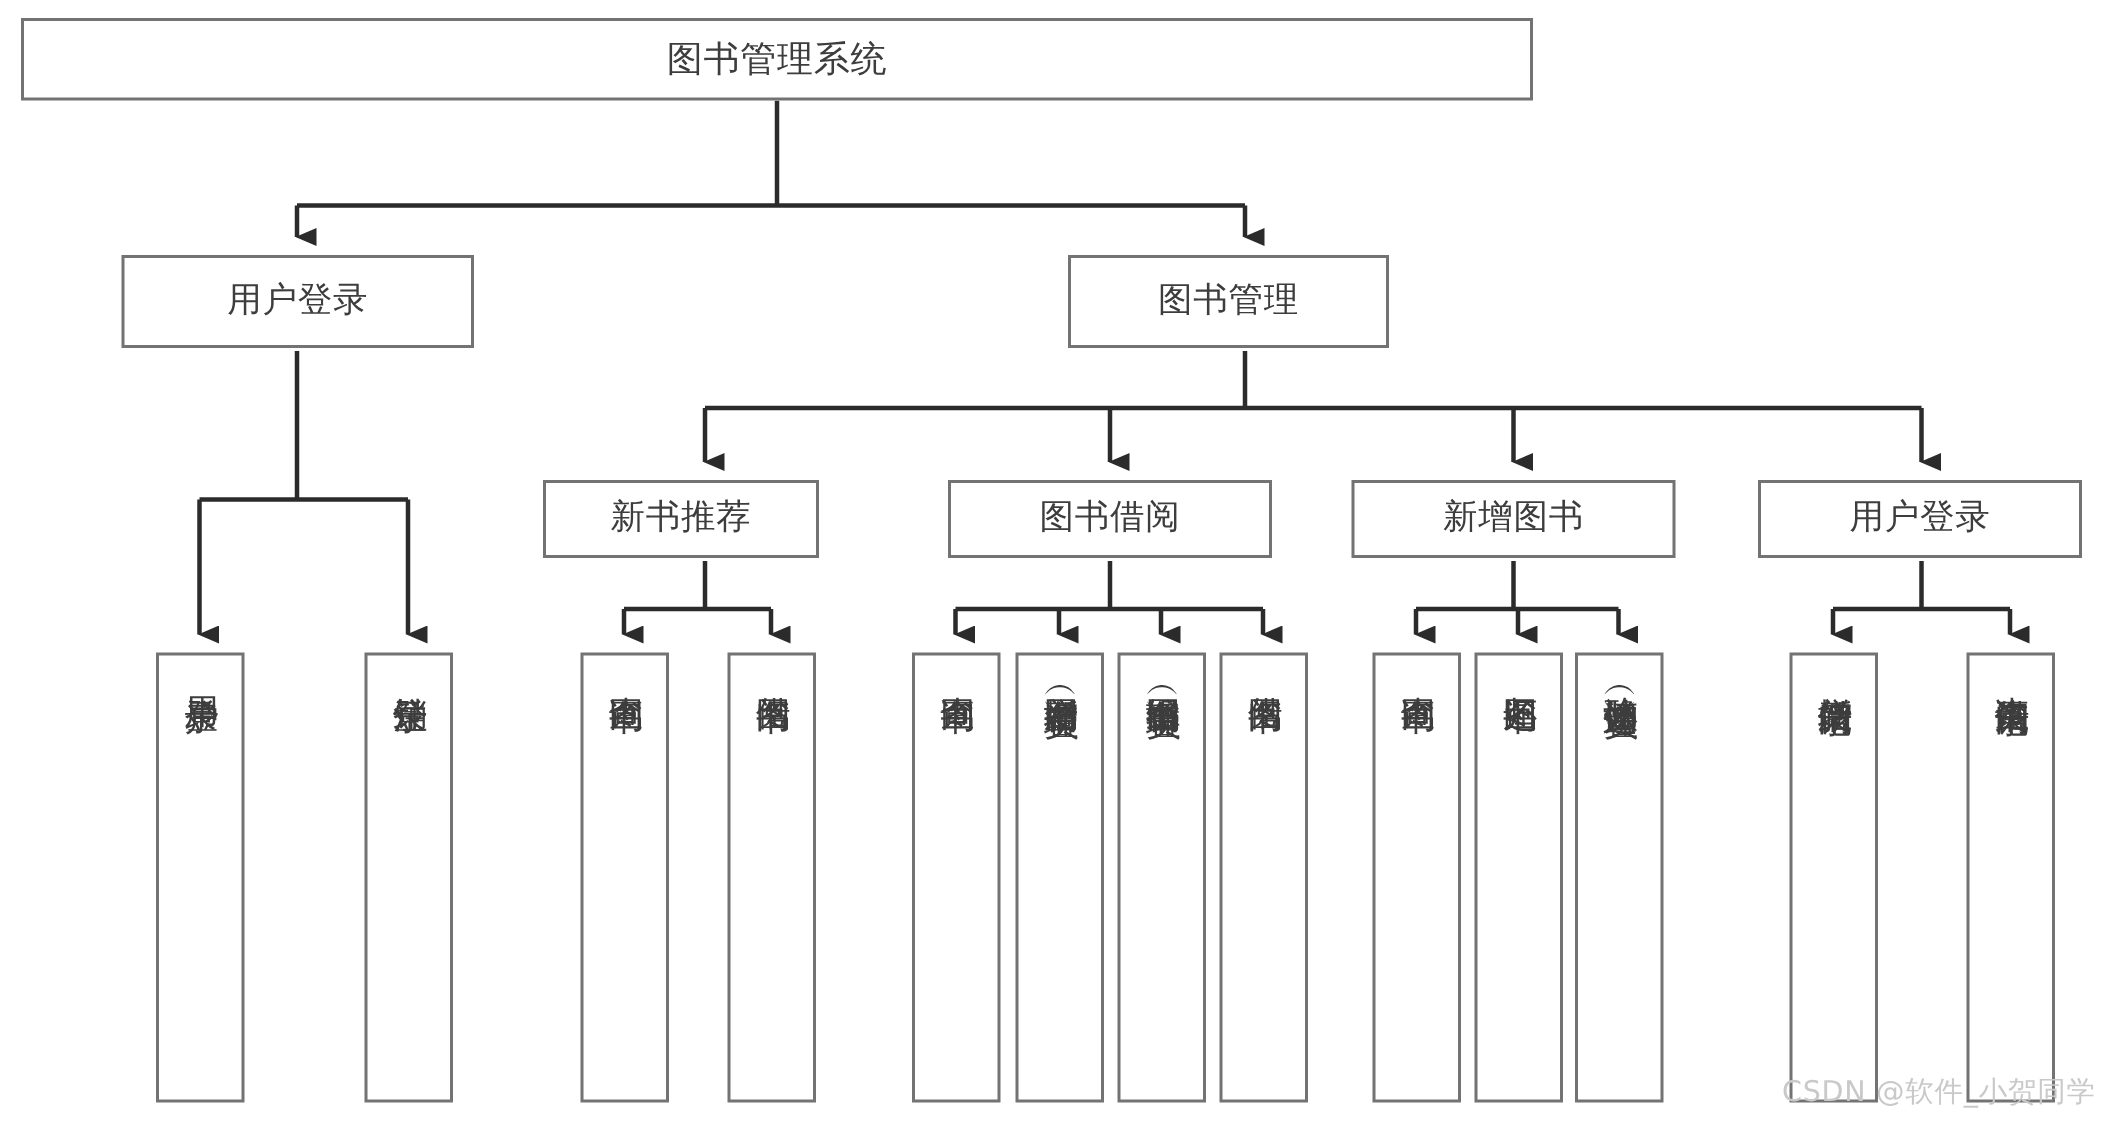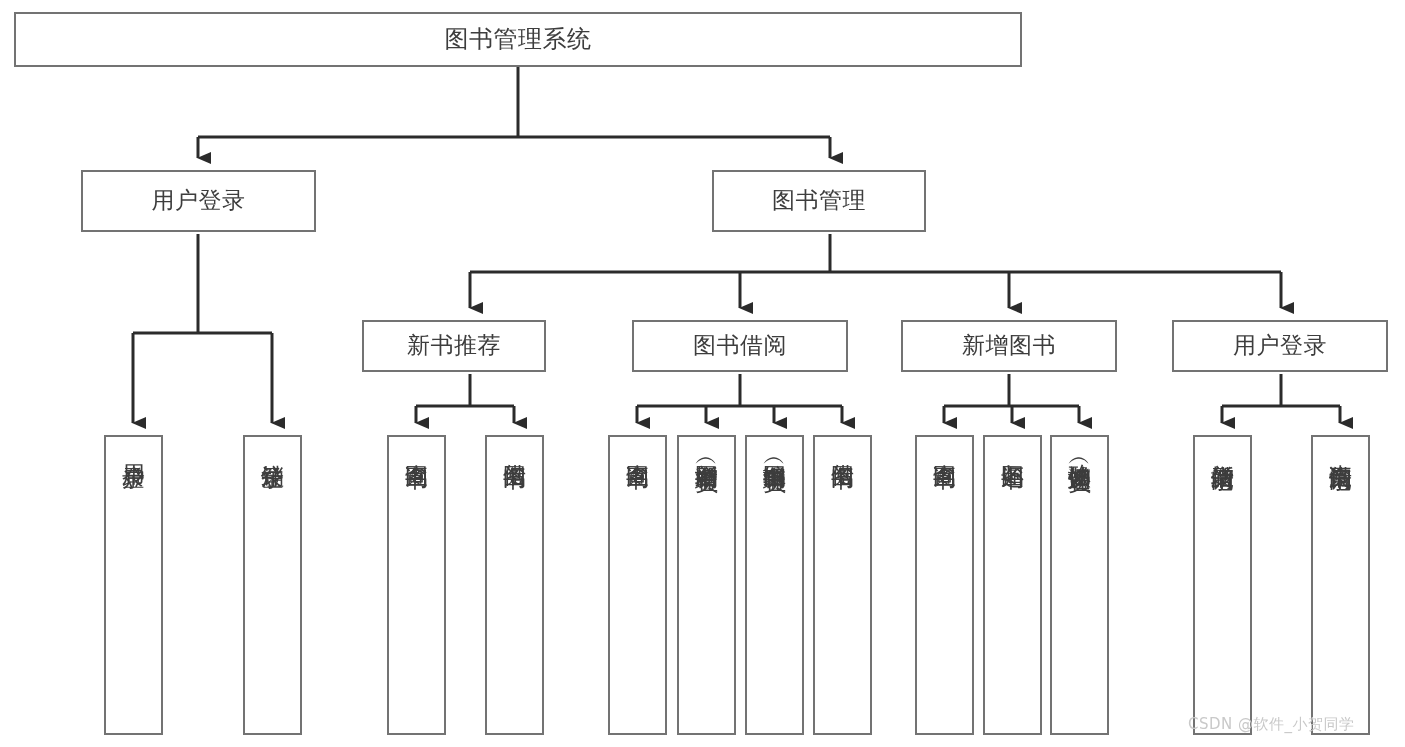--- a/index.html
+++ b/index.html
@@ -57,21 +57,21 @@
   .node.vertical .node-label {
     writing-mode: vertical-rl;
     text-orientation: upright;
     font-size: 23px;
     line-height: 1.0;
     letter-spacing: 1px;
   }
   .watermark {
     position: absolute;
     color: #c9c9c9;
-    font-size: 15px;
+    font-size: 19px;
     letter-spacing: 0.5px;
     white-space: nowrap;
     z-index: 3;
     font-family: "DejaVu Sans", "Liberation Sans", sans-serif;
   }
 </style>
 </head>
 <body>
 
 <div id="diagram-root">

